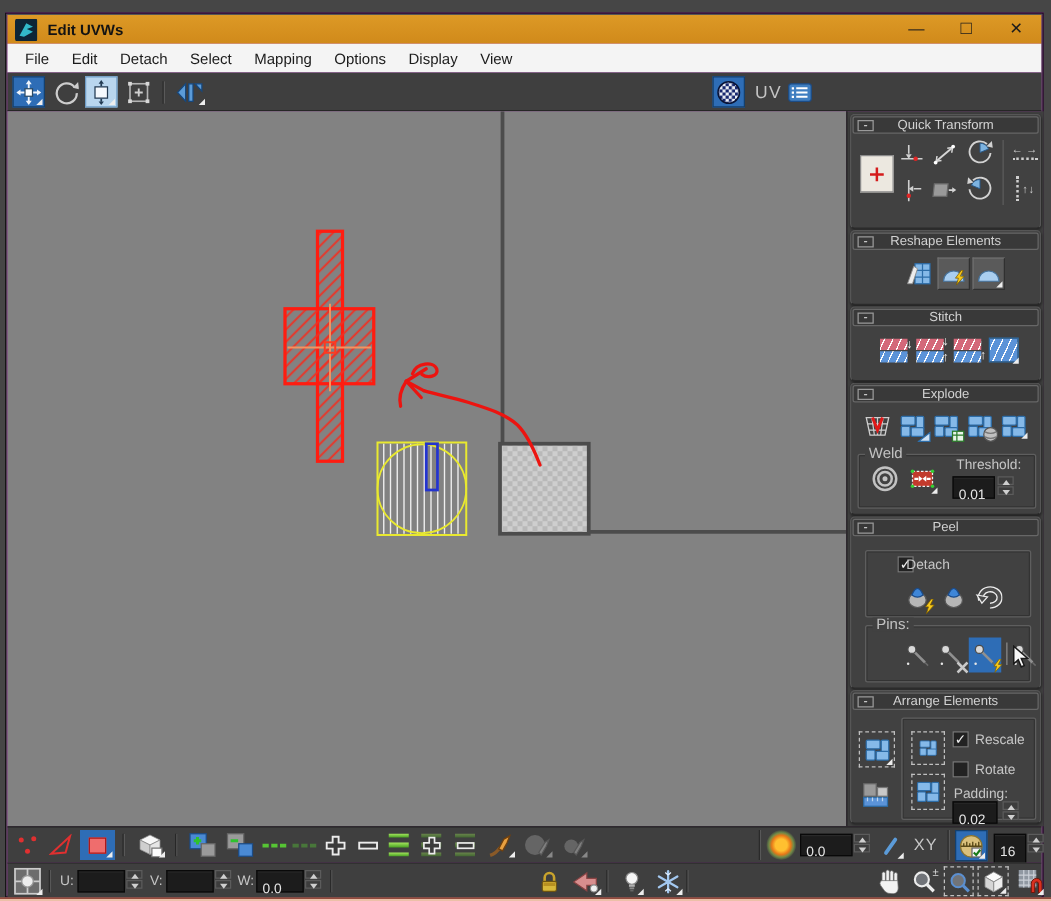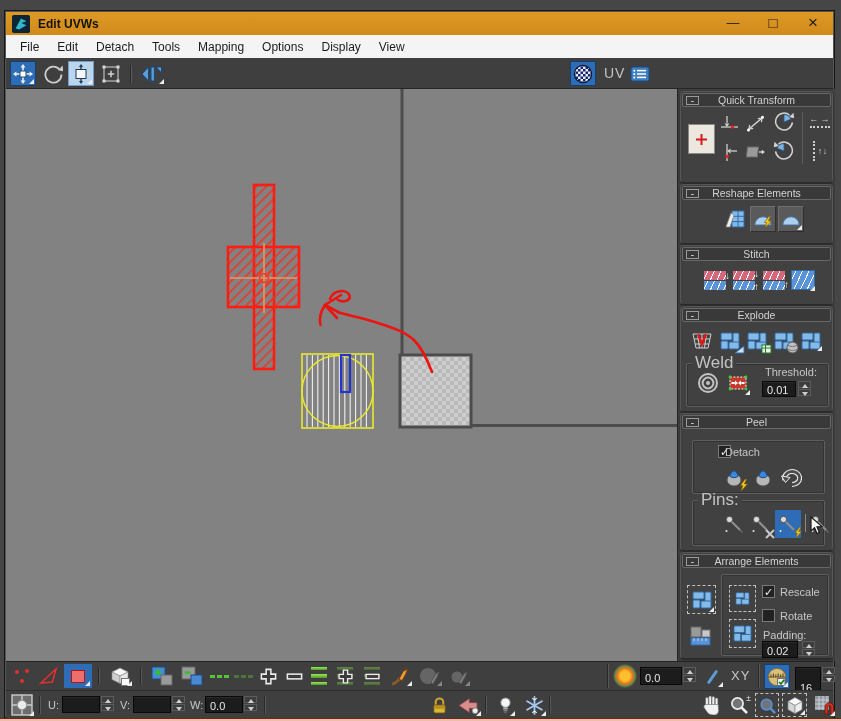--- a/index.html
+++ b/index.html
@@ -29,24 +29,24 @@
   
   .canvas{position:absolute;left:1px;top:78px;width:671px;height:572px;background:#828282}
   
   .panel{position:absolute;left:672px;top:78px;width:158px;height:572px;background:#3f3f3f;border-left:1px solid #222}
   .sec{position:absolute;left:2px;width:153px;background:#414141;border:1px solid #565656;border-bottom-color:#2b2b2b;border-radius:4px;box-shadow:0 1px 2px rgba(0,0,0,.4)}
   .sechead{height:14px;margin:1px;background:#393939;border:1px solid #676767;border-radius:2px;text-align:center;font-size:10.5px;line-height:13px;color:#d2d2d2;position:relative}
   .collapse{position:absolute;left:3px;top:2px;width:13px;height:9px;border:1px solid #9a9a9a;font-size:10px;line-height:7px;text-align:center;color:#e2e2e2}
   .pbtn{position:absolute;display:flex;align-items:center;justify-content:center;border:1px solid transparent}
   .raised{background:#5a5a5a;border:1px solid #6f6f6f;border-bottom-color:#303030;border-right-color:#303030}
   .grpbox{position:absolute;border:1px solid #5e5e5e;border-radius:2px;box-shadow:inset 0 0 0 1px #333}
-  .grplabel{position:absolute;font-size:17px;color:#c2c2c2;background:#414141;padding:0 3px;line-height:11px}
+  .grplabel{position:absolute;font-size:12px;color:#c2c2c2;background:#414141;padding:0 3px;line-height:11px}
   .lbl{position:absolute;font-size:11px;color:#c6c6c6}
   .cb{position:absolute;width:13px;height:13px;background:#222;border:1px solid #7a7a7a;color:#f2f2f2;font-size:11px;line-height:12px;text-align:center}
-  .fld{position:absolute;background:#1c1c1c;border:1px solid #090909;box-shadow:inset 0 1px 0 rgba(255,255,255,.06);color:#e6e6e6;font-size:11px;display:flex;align-items:flex-end;padding:0 4px}
+  .fld{position:absolute;background:#1c1c1c;border:1px solid #090909;box-shadow:inset 0 1px 0 rgba(255,255,255,.06);color:#e6e6e6;font-size:11px;display:flex;align-items:flex-start;padding:8px 4px}
   .spin{position:absolute;width:13px;display:flex;flex-direction:column;gap:1px}
   .spin i{display:block;width:13px;height:7px;background:#3d3d3d;border:1px solid #5c5c5c;position:relative}
   .spin i::after{content:"";position:absolute;left:3px;top:1.5px;border-left:3px solid transparent;border-right:3px solid transparent;border-bottom:4px solid #cfcfcf}
   .spin i.dn::after{border-bottom:none;border-top:4px solid #cfcfcf}
   .dash-sel{border:1px dashed #c0c0c0}
   
   .row1{position:absolute;left:1px;top:650px;right:1px;height:29px;background:#3f3f3f;border-top:1px solid #232323;display:flex;align-items:center;gap:2px;padding-left:4px}
   .row2{position:absolute;left:1px;top:679px;right:1px;height:28px;background:#3f3f3f;border-top:1px solid #2e2e2e}
   .ib{position:relative;height:24px;display:flex;align-items:center;justify-content:center;border:1px solid transparent}
   .vsep{width:2px;height:18px;background:#272727;border-right:1px solid #585858;margin:0 4px}
@@ -294,21 +294,21 @@
       <div class="wbtn">—</div>
       <div class="wbtn" style="font-size:15px">□</div>
       <div class="wbtn" style="font-size:17px">×</div>
     </div>
   </div>
 
   <div class="menubar">
     <span class="menuitem">File</span>
     <span class="menuitem">Edit</span>
     <span class="menuitem">Detach</span>
-    <span class="menuitem">Tools</span>
+    <span class="menuitem">Select</span>
     <span class="menuitem">Mapping</span>
     <span class="menuitem">Options</span>
     <span class="menuitem">Display</span>
     <span class="menuitem">View</span>
   </div>
 
   <div class="toolbar">
     <div class="tbtn sel-blue fly" style="left:4px">
         <svg width="20" height="20">
           <use href="#movearrows"></use>

